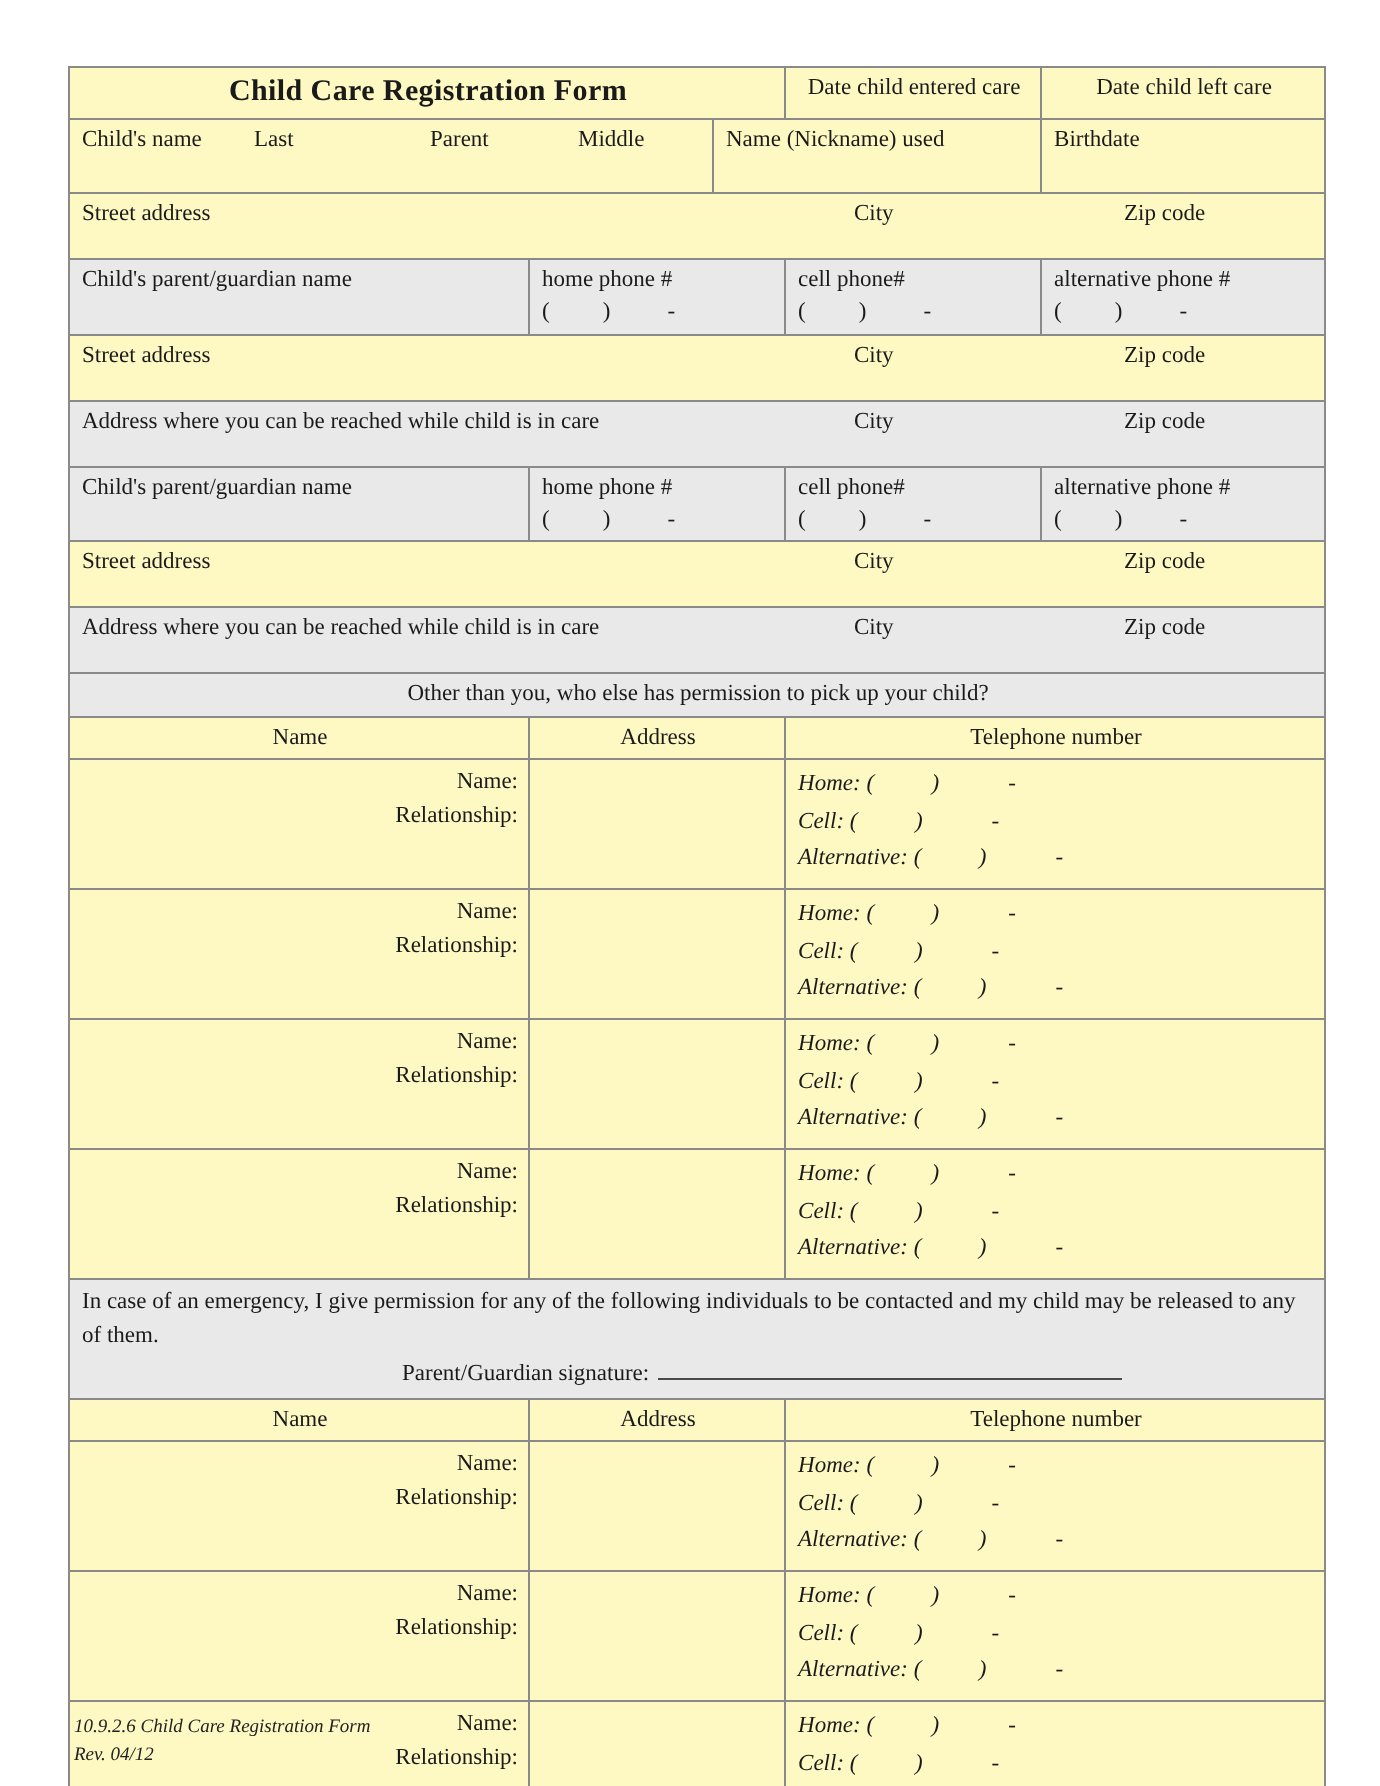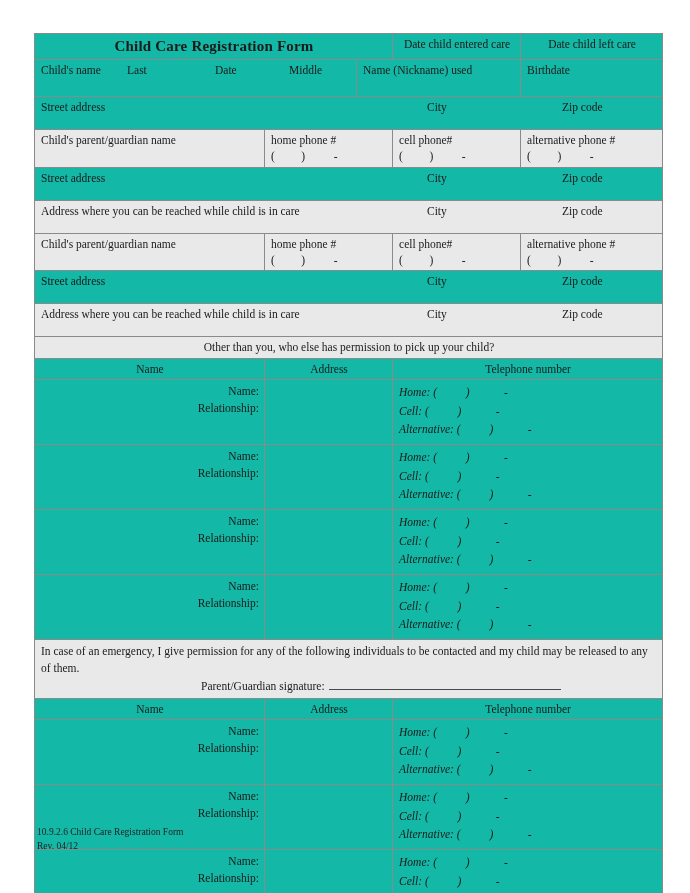--- a/index.html
+++ b/index.html
@@ -30,21 +30,21 @@
     width: 628px;
     border-collapse: collapse;
     table-layout: fixed;
     font-size: 11.5px;
     line-height: 1.25;
   }
   .form-table td {
     border: 1px solid #8a8a8a;
     padding: 3px 5px 3px 6px;
     vertical-align: top;
-    background: #14b8a6;
+    background: #fef9c3;
   }
 
   .shade { background: #e9e9e9 !important; }
 
   .title-cell {
     text-align: center;
     font-weight: bold;
     font-size: 15px;
     padding-top: 8px;
     padding-bottom: 8px;
@@ -118,24 +118,25 @@
     width: 232px;
     border-bottom: 1px solid #4a4a4a;
     height: 11px;
     margin-left: 4px;
     vertical-align: baseline;
   }
 
   .footer {
     position: absolute;
     left: 37px;
-    top: 826px;
+    top: 858px;
     font-size: 9.5px;
     line-height: 1.45;
     color: #222;
+    font-style: italic;
   }
   .footer span { display: block; }
 </style>
 </head>
 <body>
 
 <div class="page">
 
   <table class="form-table">
     <colgroup>
@@ -149,21 +150,21 @@
 
       <tr>
         <td colspan="3" class="title-cell">Child Care Registration Form</td>
         <td class="ctr">Date child entered care</td>
         <td class="ctr">Date child left care</td>
       </tr>
 
       <tr>
         <td colspan="2" class="namerow">
           <span class="childname-line">
-            <span class="cn-a">Child's name</span><span class="cn-b">Last</span><span class="cn-c">Date</span><span>Middle</span>
+            <span class="cn-a">Child's name</span><span class="cn-b">Last</span><span class="cn-c">Parent</span><span>Middle</span>
           </span>
         </td>
         <td colspan="2">Name (Nickname) used</td>
         <td>Birthdate</td>
       </tr>
 
       <tr>
         <td colspan="5" class="addr-row">
           <span class="citywrap">
             <span>Street address</span>

